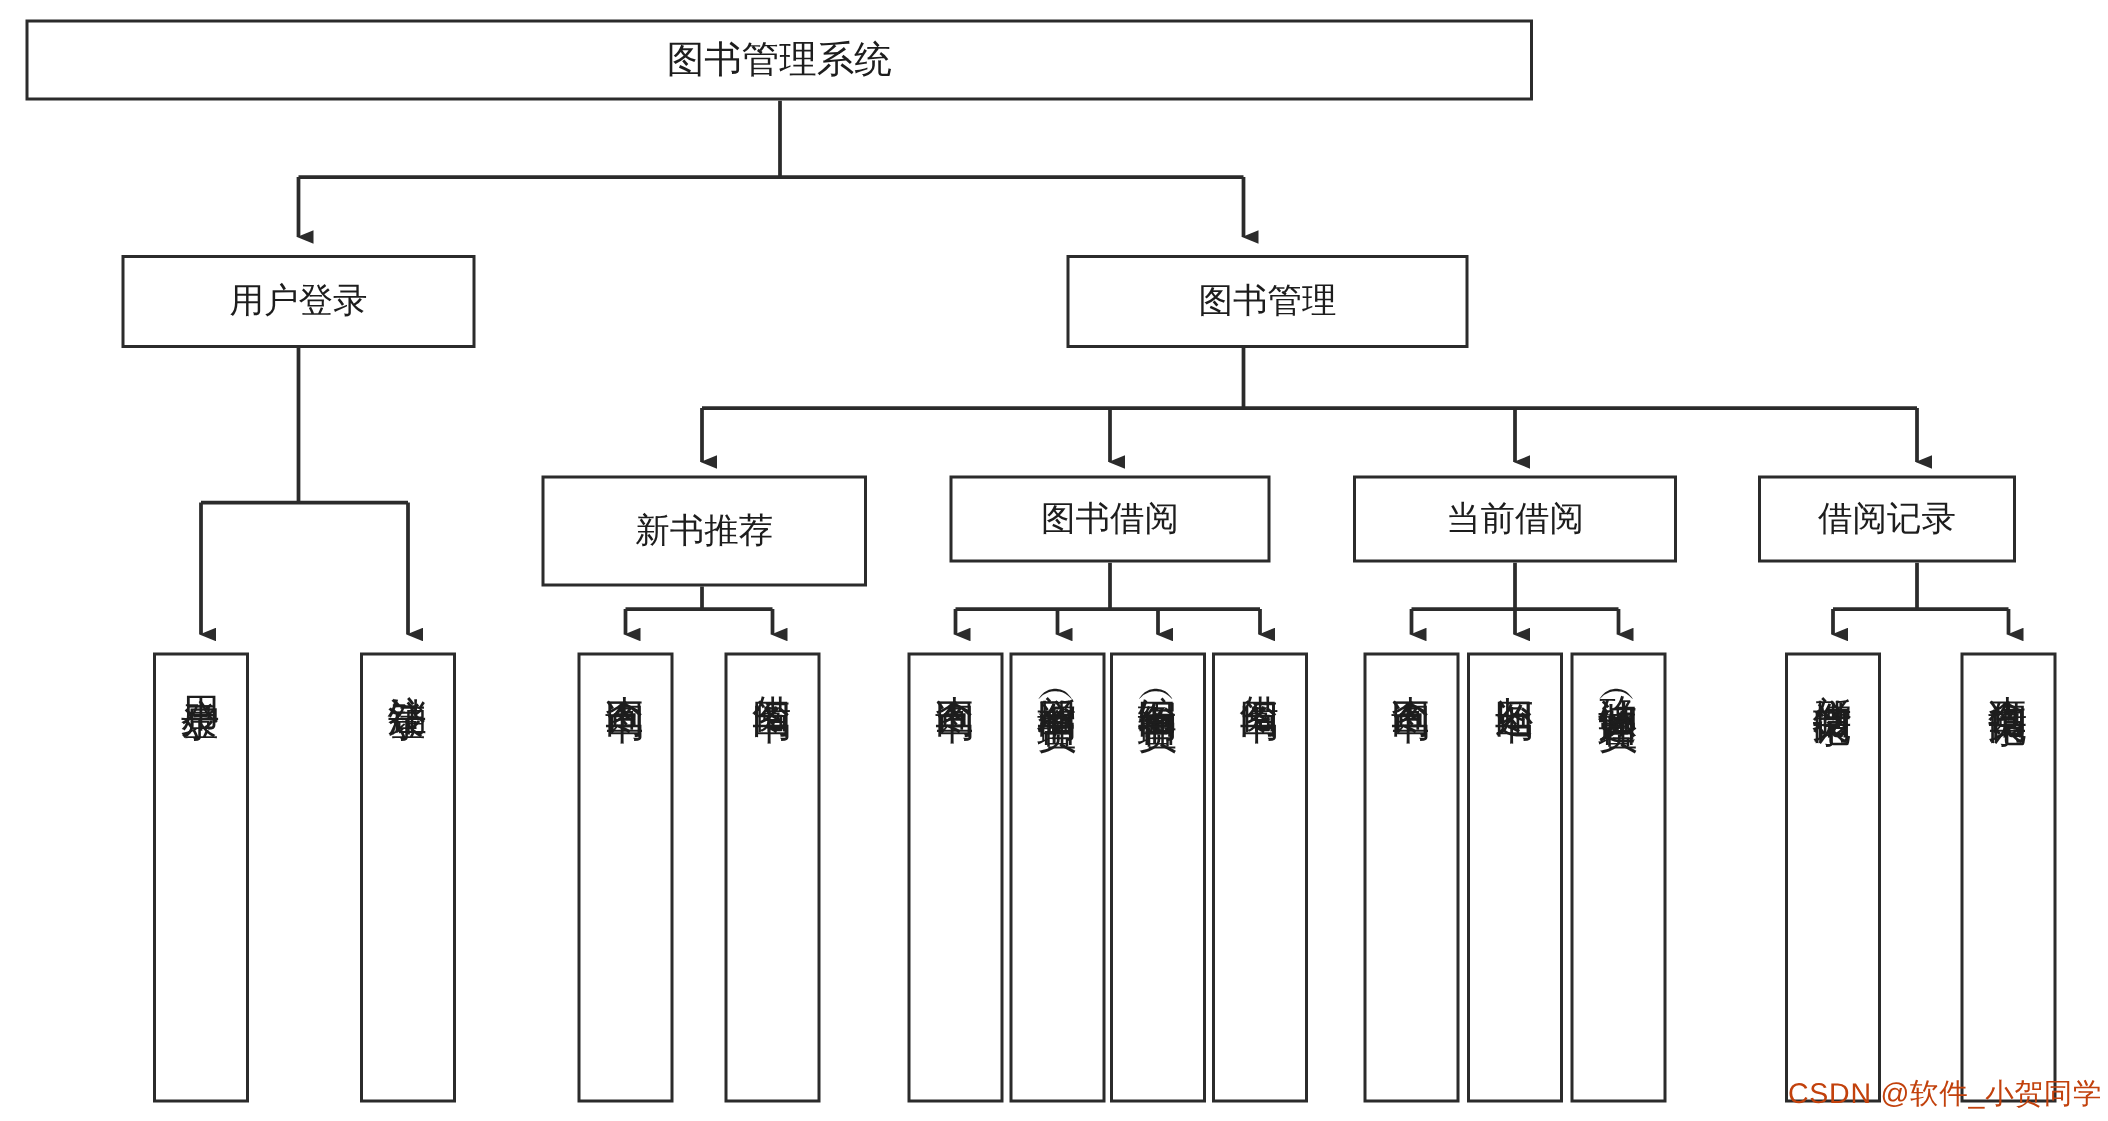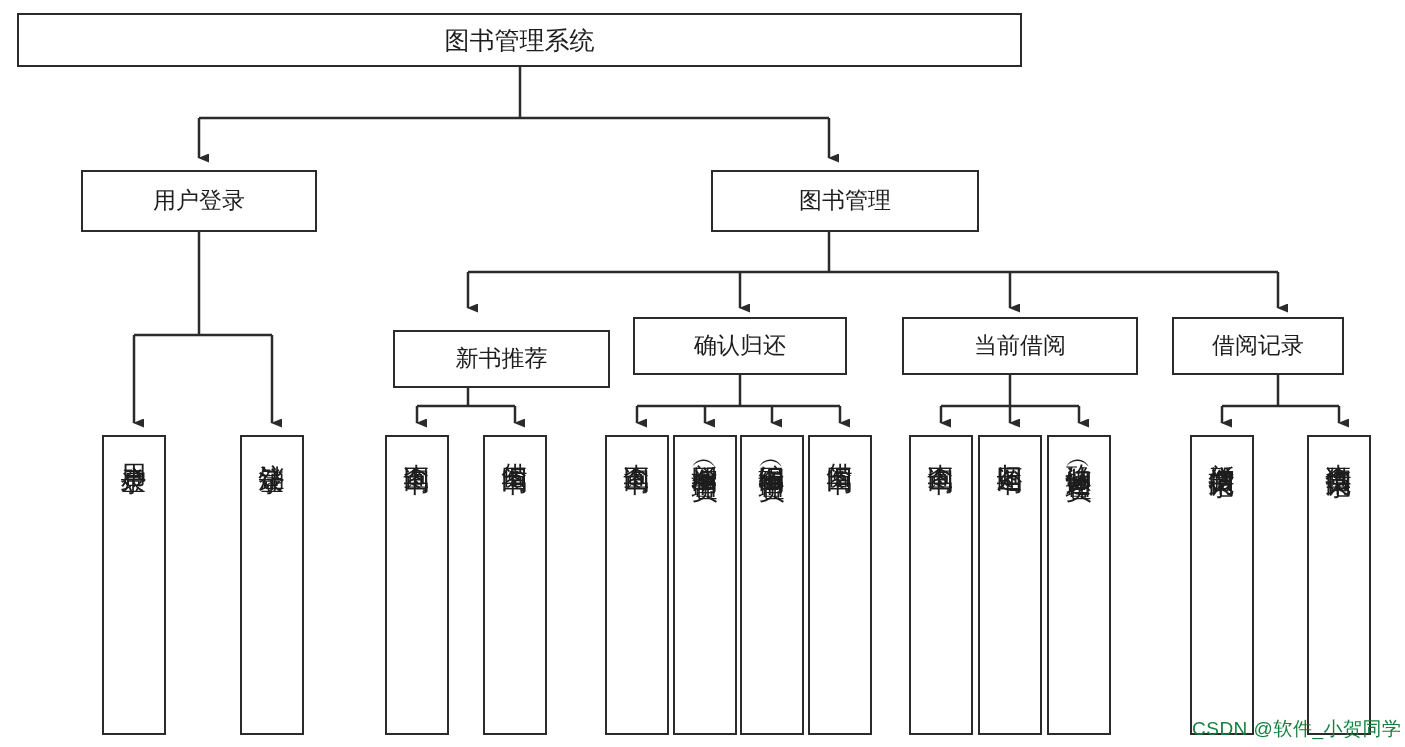--- a/index.html
+++ b/index.html
@@ -57,21 +57,21 @@
   .node.leaf .label {
     writing-mode: vertical-rl;
     text-orientation: upright;
     font-size: 26px;
     letter-spacing: 2px;
     line-height: 1;
   }
   .watermark {
     position: absolute;
     font-size: 19px;
-    color: #15803d;
+    color: #c2410c;
     white-space: nowrap;
     letter-spacing: 0.5px;
   }
 </style>
 </head>
 <body>
 
 <div id="canvas">
 
   <svg id="edges" viewBox="0 0 1405 747">
@@ -130,29 +130,29 @@
   </div>
 
   <div class="node branch" style="left:81px; top:170px; width:236px; height:62px;">
     <span class="label">用户登录</span>
   </div>
 
   <div class="node branch" style="left:711px; top:170px; width:268px; height:62px;">
     <span class="label">图书管理</span>
   </div>
 
-  <div class="node branch" style="left:361px; top:330px; width:217px; height:58px;margin-left:32px;">
+  <div class="node branch" style="left:361px; top:317px; width:217px; height:74px;">
     <span class="label">新书推荐</span>
   </div>
 
   <div class="node branch" style="left:633px; top:317px; width:214px; height:58px;">
-    <span class="label">确认归还</span>
-  </div>
-
-  <div class="node branch" style="left:902px; top:317px; width:236px; height:58px;">
+    <span class="label">图书借阅</span>
+  </div>
+
+  <div class="node branch" style="left:902px; top:317px; width:216px; height:58px;">
     <span class="label">当前借阅</span>
   </div>
 
   <div class="node branch" style="left:1172px; top:317px; width:172px; height:58px;">
     <span class="label">借阅记录</span>
   </div>
 
   <div class="node leaf" style="left:102px; top:435px; width:64px; height:300px;">
     <span class="label">用户登录</span>
   </div>

